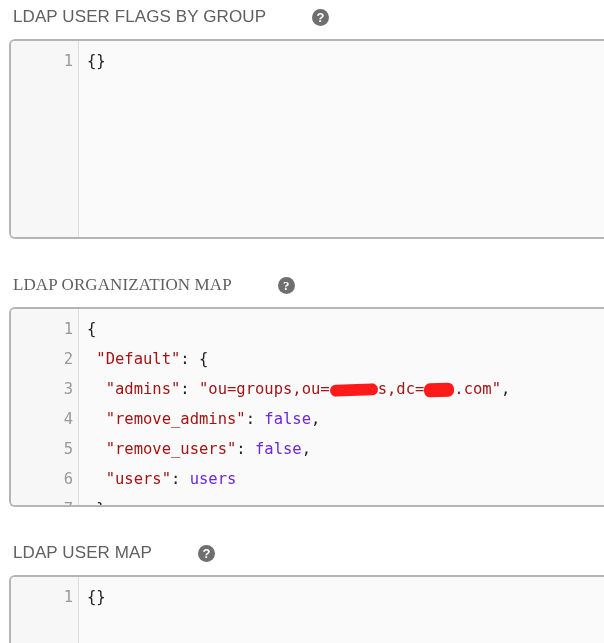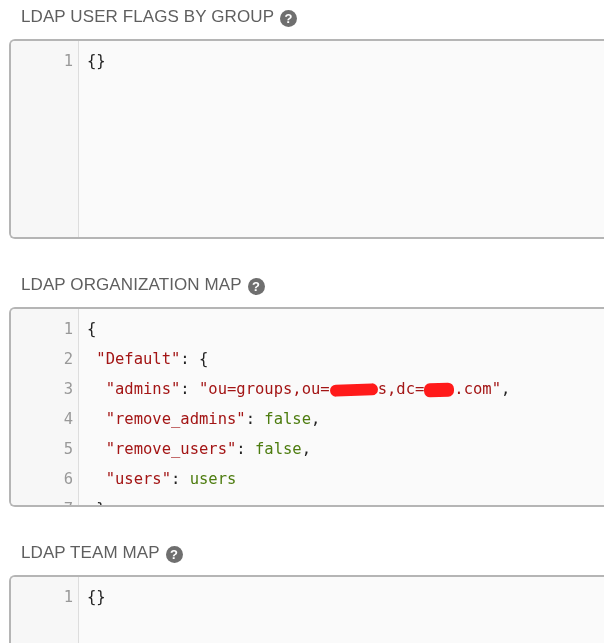--- a/index.html
+++ b/index.html
@@ -1,55 +1,55 @@
 <!DOCTYPE html>
 <html><head>
 <meta charset="utf-8">
 <style>
   html, body { margin: 0; padding: 0; background: #ffffff; }
   body { width: 604px; height: 643px; overflow: hidden; position: relative;
          font-family: "Liberation Sans", "DejaVu Sans", sans-serif; }
-  .field-label { position: absolute; left: 21px; font-size: 17px; color: #5f5f5f;
-                 letter-spacing: 0.1px; display: flex; align-items: flex-end; white-space: nowrap; }
+  .field-label { position: absolute; left: 13px; font-size: 17px; color: #5f5f5f;
+                 letter-spacing: 0.1px; display: flex; align-items: center; white-space: nowrap; gap: 40px; }
   .help-icon { display: inline-flex; width: 17px; height: 17px; border-radius: 50%;
                background: #6f6f6f; color: #fff; font-size: 13px; font-weight: bold;
                align-items: center; justify-content: center; margin-left: 6px; line-height: 1; }
   .editor { position: absolute; left: 9px; width: 610px; background: #fafafa;
             border: 2px solid #b5b5b5; border-right: none; border-radius: 6px 0 0 6px;
             overflow: hidden; box-sizing: border-box; }
   .gutter { position: absolute; left: 0; top: 0; bottom: 0; width: 67px;
             background: #f7f7f7; border-right: 1px solid #dddddd; }
   .lines { position: absolute; left: 0; top: 9px; right: 0;
            font-family: "DejaVu Sans Mono", "Liberation Mono", monospace; font-size: 15.5px; }
   .line { height: 30px; line-height: 22px; display: flex; white-space: pre; }
   .ln { width: 62px; text-align: right; color: #999; padding-right: 5px; flex: none; }
   .code { padding-left: 9px; color: #222; }
   .s { color: #a31515; }
-  .k { color: #4d7c0f; }
+  .k { color: #6d28d9; }
   .redact { display: inline-block; background: #ff1a1a; height: 12px; border-radius: 6px;
             vertical-align: middle; transform: rotate(-2deg); }
 </style>
 </head>
 <body>
 
 <div class="field-label" style="top:7px;">
   <span>LDAP USER FLAGS BY GROUP</span>
   <span class="help-icon">?</span>
 </div>
 <div class="editor" style="top:39px;height:200px;">
   <div class="gutter"></div>
   <div class="lines">
     <div class="line">
       <span class="ln">1</span>
       <span class="code">{}</span>
     </div>
   </div>
 </div>
 
-<div class="field-label" style="top:275px;">
+<div class="field-label" style="top:275px;font-family:Liberation Serif, serif;">
   <span>LDAP ORGANIZATION MAP</span>
   <span class="help-icon">?</span>
 </div>
 <div class="editor" style="top:307px;height:200px;">
   <div class="gutter"></div>
   <div class="lines">
     <div class="line">
       <span class="ln">1</span>
       <span class="code">{</span>
     </div>
@@ -74,21 +74,21 @@
       <span class="code">  <span class="s">"users"</span><span>: </span><span class="k">users</span></span>
     </div>
     <div class="line">
       <span class="ln">7</span>
       <span class="code"> },</span>
     </div>
   </div>
 </div>
 
 <div class="field-label" style="top:543px;">
-  <span>LDAP TEAM MAP</span>
+  <span>LDAP USER MAP</span>
   <span class="help-icon">?</span>
 </div>
 <div class="editor" style="top:575px;height:200px;">
   <div class="gutter"></div>
   <div class="lines">
     <div class="line">
       <span class="ln">1</span>
       <span class="code">{}</span>
     </div>
   </div>

